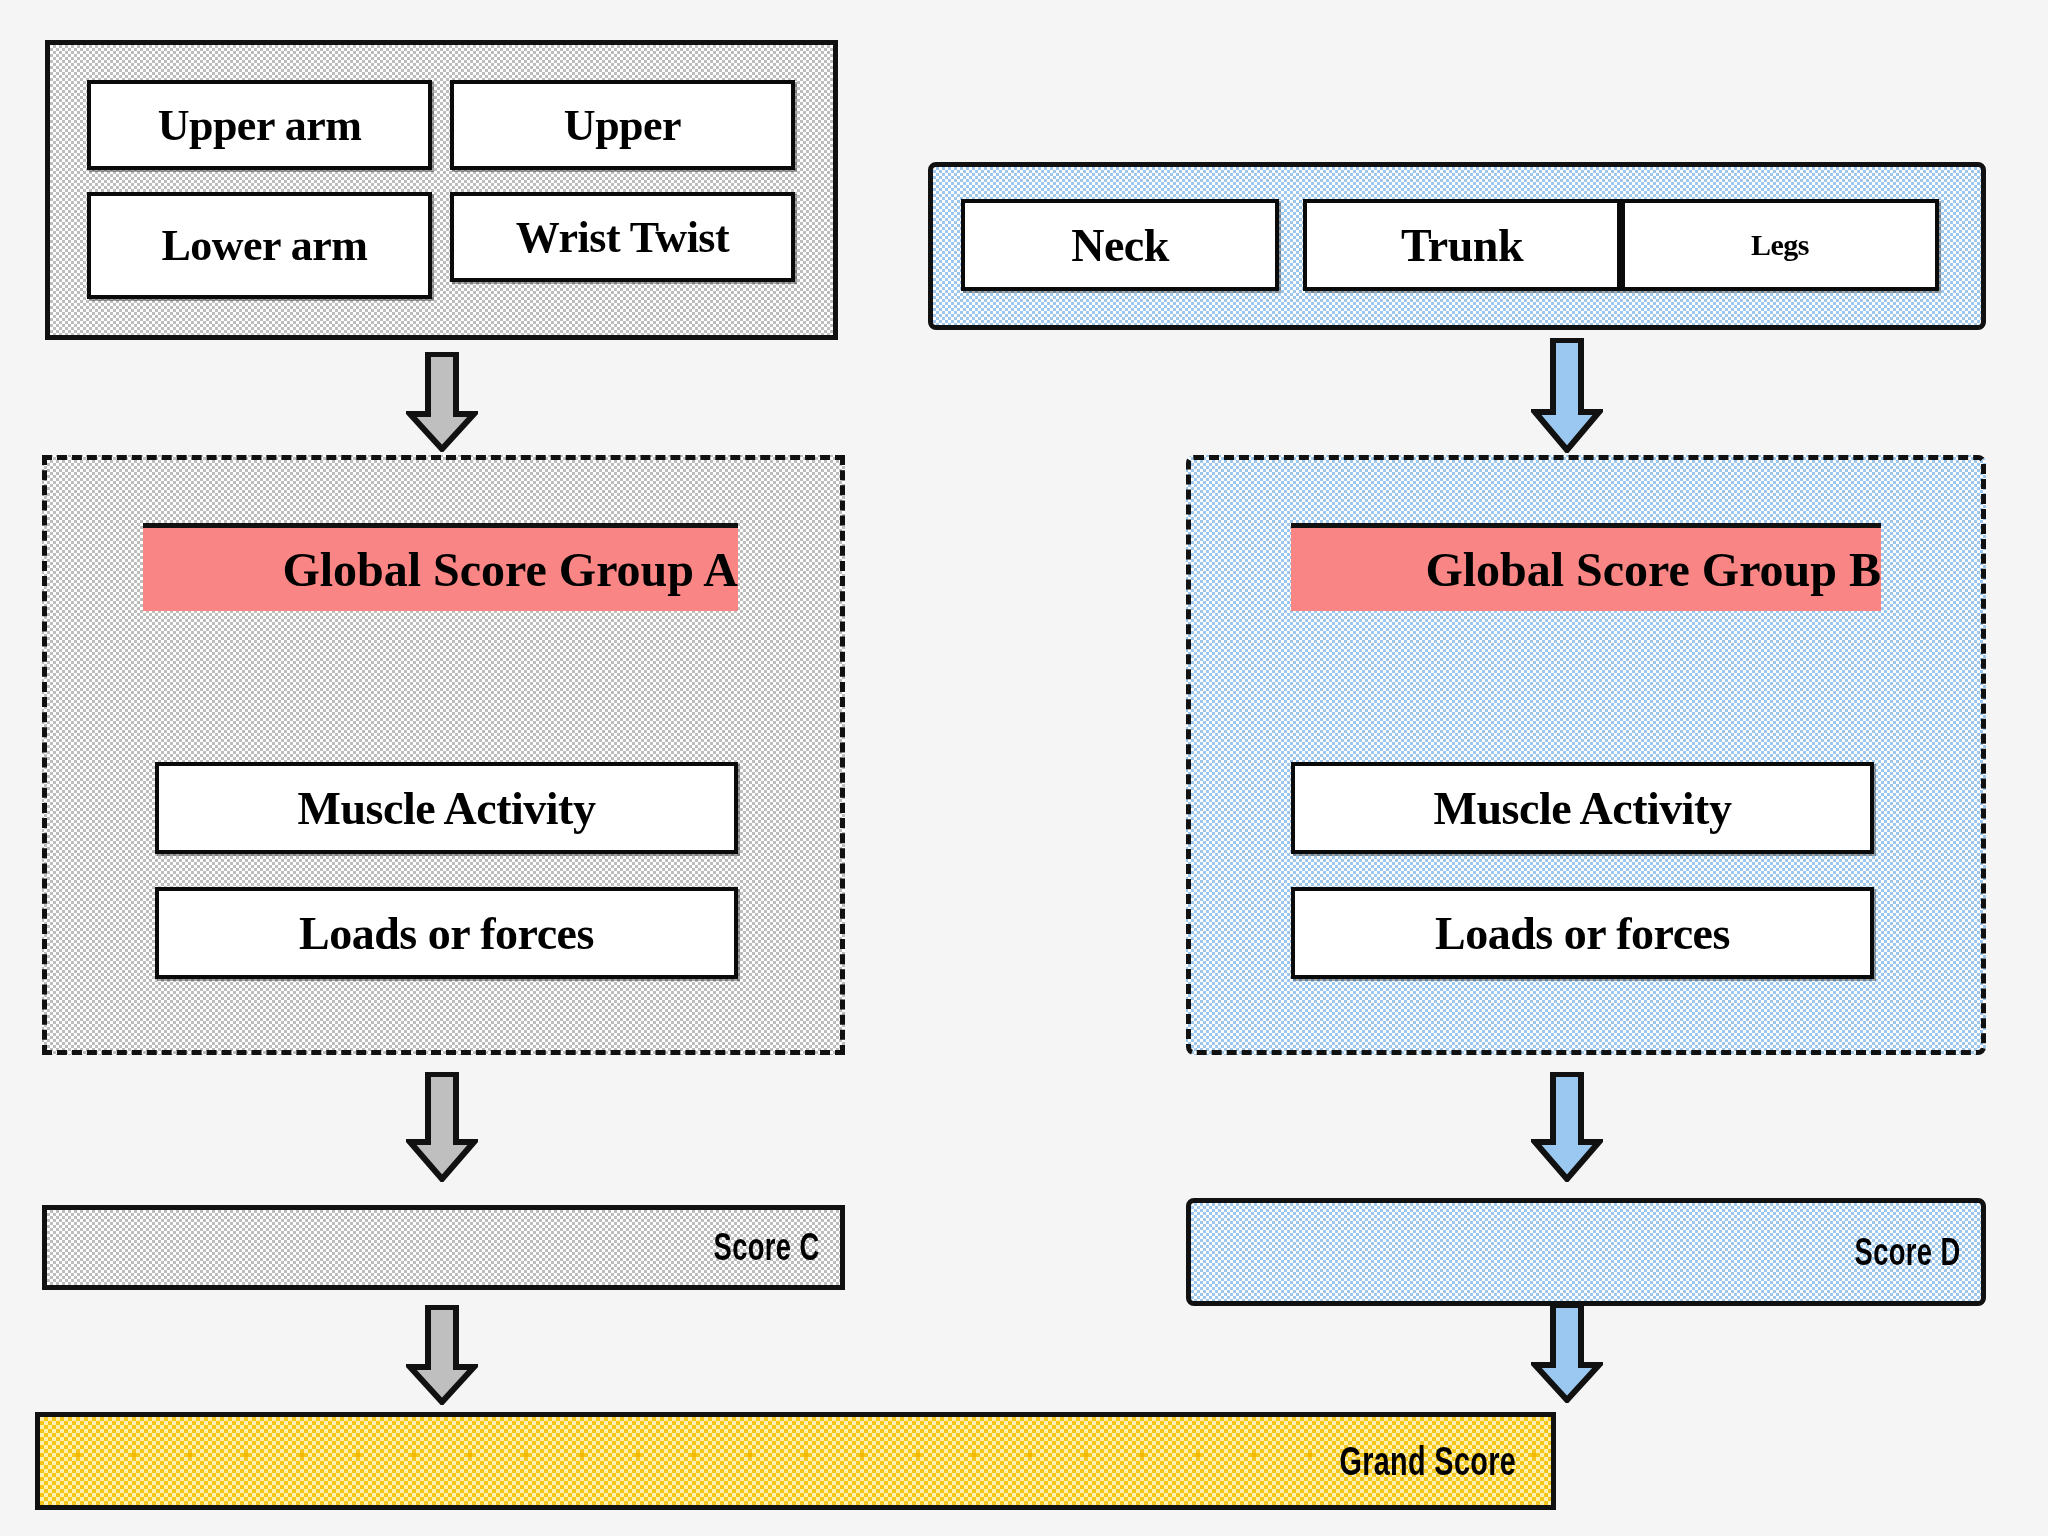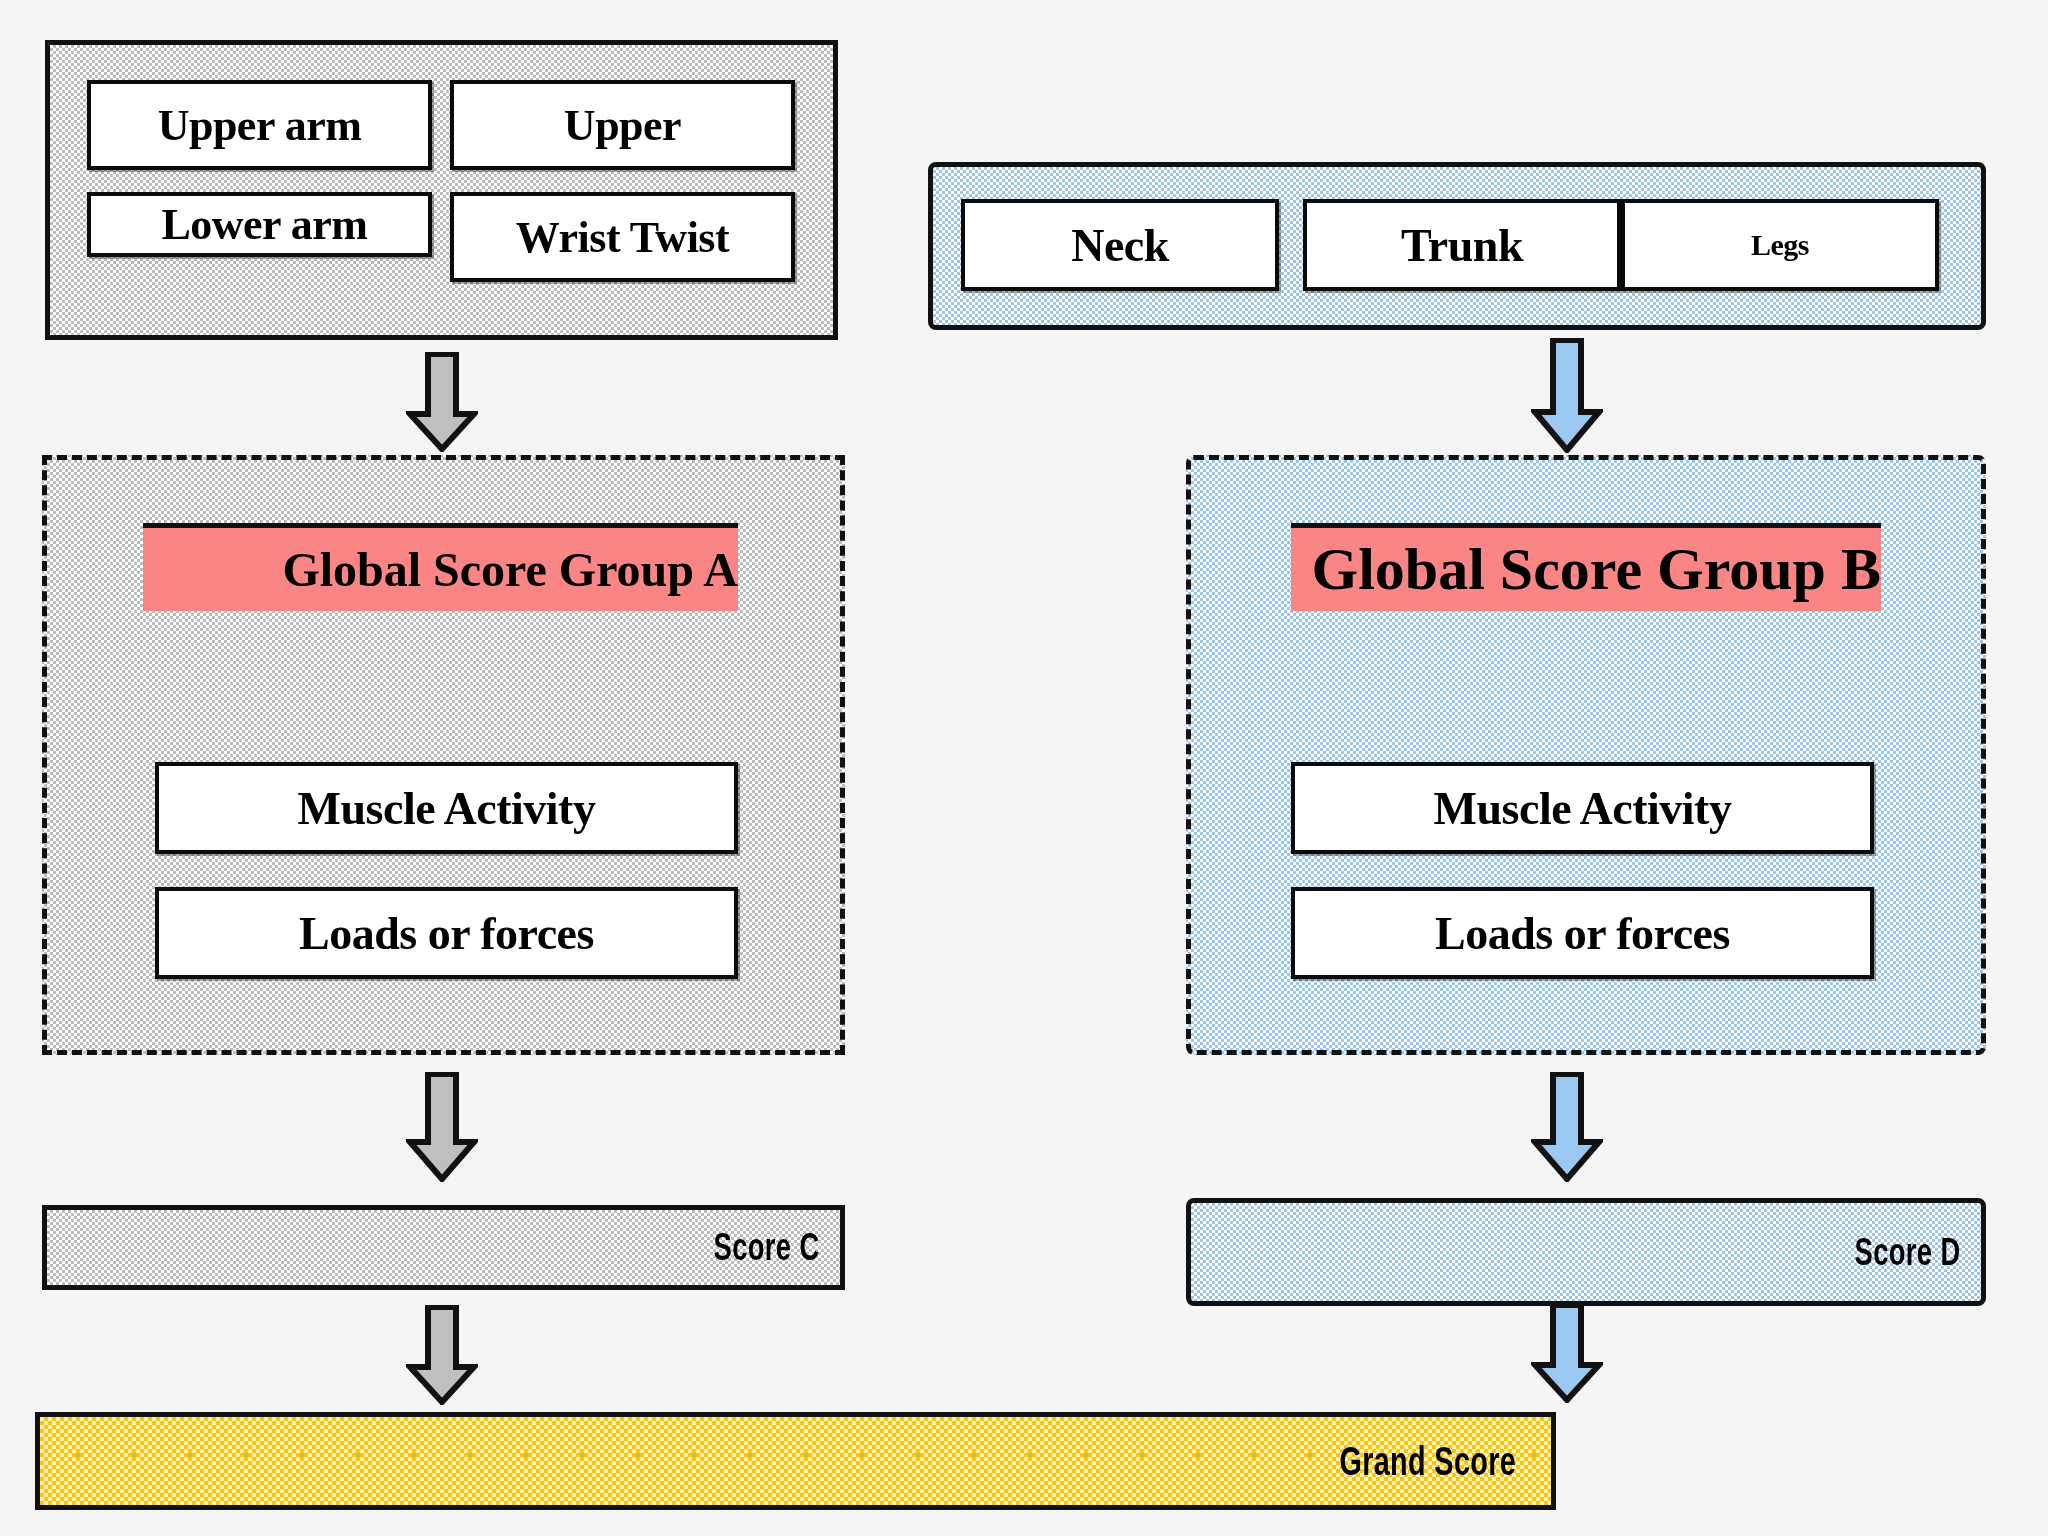--- a/index.html
+++ b/index.html
@@ -128,21 +128,21 @@
   <div class="panel-solid tex-gray" style="left:45px; top:40px; width:793px; height:300px;">
 
     <div class="leaf" style="left:37px; top:35px; width:345px; height:90px; font-size:44px;">
       <span>Upper arm</span>
     </div>
 
     <div class="leaf" style="left:400px; top:35px; width:345px; height:90px; font-size:44px;">
       <span>Upper</span>
     </div>
 
-    <div class="leaf" style="left:37px; top:147px; width:345px; height:65px; font-size:44px;padding-left:10px;">
+    <div class="leaf" style="left:37px; top:147px; width:345px; height:107px; font-size:44px;padding-left:10px;">
       <span>Lower arm</span>
     </div>
 
     <div class="leaf" style="left:400px; top:147px; width:345px; height:90px; font-size:44px;">
       <span>Wrist Twist</span>
     </div>
   </div>
 
   <div class="arrow" style="left:406px; top:352px; width:72px; height:100px;">
     <svg width="72" height="100" viewBox="0 0 72 100">
@@ -197,21 +197,21 @@
   </div>
 
   <div class="arrow" style="left:1531px; top:338px; width:72px; height:115px;">
     <svg width="72" height="115" viewBox="0 0 72 115">
       <polygon points="22,2 50,2 50,74 68,74 36,112 4,74 22,74" fill="#9ac8f0" stroke="#111111" stroke-width="6" stroke-linejoin="miter"></polygon>
     </svg>
   </div>
 
   <div class="panel-dashed tex-blue" style="left:1186px; top:455px; width:800px; height:600px;">
 
-    <div class="pinkbox" style="left:100px; top:63px; width:590px; height:88px; font-size:60px;">
+    <div class="pinkbox" style="left:100px; top:63px; width:590px; height:88px; font-size:48px;">
       <span>Global Score Group B</span>
     </div>
 
     <div class="leaf" style="left:100px; top:302px; width:583px; height:92px; font-size:46px;">
       <span>Muscle Activity</span>
     </div>
 
     <div class="leaf" style="left:100px; top:427px; width:583px; height:92px; font-size:46px;">
       <span>Loads or forces</span>
     </div>

